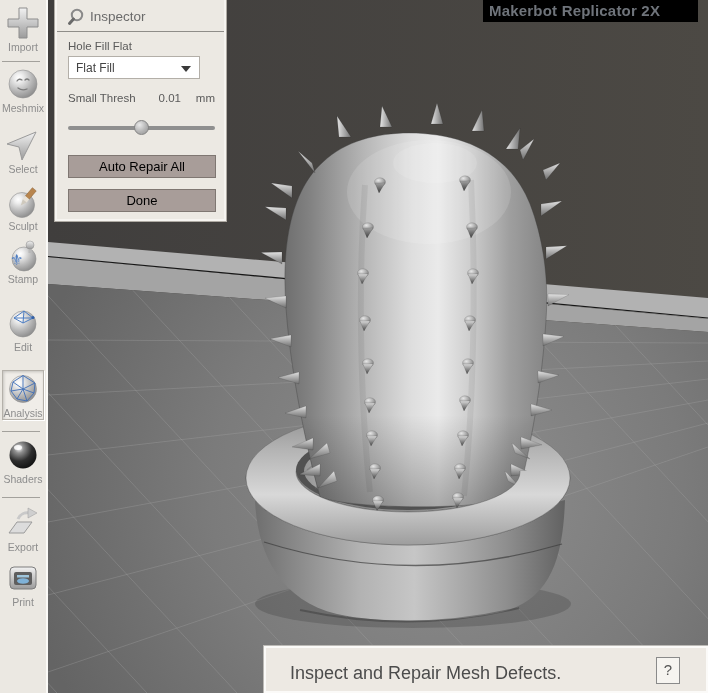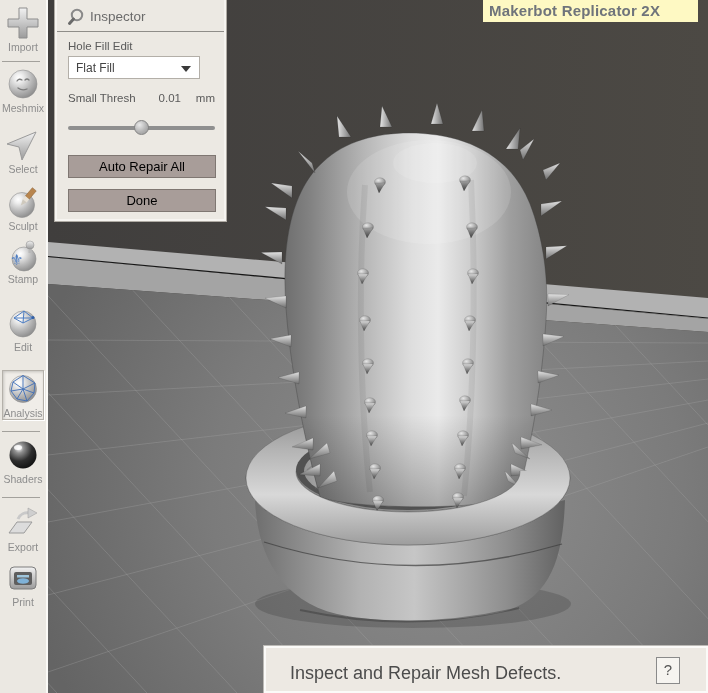--- a/index.html
+++ b/index.html
@@ -40,21 +40,21 @@
   #slider-track{position:absolute;left:0;top:6px;width:147px;height:4px;background:#8f8f8f;border-radius:2px;}
   #slider-handle{position:absolute;left:66px;top:0;width:15px;height:15px;border-radius:50%;
                  background:radial-gradient(circle at 35% 30%, #e9e9e9, #b4b4b4 55%, #949494);
                  border:1px solid #838383;box-sizing:border-box;cursor:pointer;}
   .insp-btn{position:absolute;left:11px;width:148px;height:23px;background:#a89d99;
             border:1px solid #7f7772;box-sizing:border-box;color:#000000;font-size:13px;
             text-align:center;line-height:21px;cursor:pointer;}
   #btn-auto-repair{top:155px;}
   #btn-done{top:189px;}
   
-  #printer-bar{position:absolute;left:483px;top:0;width:215px;height:22px;background:#fef9c3;
+  #printer-bar{position:absolute;left:483px;top:0;width:215px;height:22px;background:#000000;
                z-index:2;}
   #printer-bar span{display:block;padding:2px 0 0 6px;font-size:15px;font-weight:bold;
                     color:#6f747b;letter-spacing:.2px;}
   
   #status-bar{position:absolute;left:264px;top:646px;width:444px;height:47px;background:#ede9e3;
               border:2px solid #fbfaf8;box-shadow:0 0 0 1px #bcbab6;box-sizing:border-box;z-index:2;}
   #status-msg{position:absolute;left:24px;top:15px;font-size:18px;color:#4c4c4c;}
   #help-btn{position:absolute;right:26px;top:9px;width:22px;height:25px;background:#f6f4f0;
             border:1px solid #8a8a8a;color:#555;font-size:15px;text-align:center;
             line-height:23px;cursor:pointer;}
@@ -375,21 +375,21 @@
 
   <div id="inspector">
     <div id="insp-head">
       <svg id="magnifier" viewBox="0 0 20 20">
         <circle cx="11" cy="8" r="5.2" fill="none" stroke="#8a8a8a" stroke-width="2"></circle>
         <line x1="7.5" y1="12" x2="3.5" y2="16.5" stroke="#6a6a6a" stroke-width="3" stroke-linecap="round"></line>
       </svg>
       <span id="insp-title">Inspector</span>
     </div>
     <div id="insp-sep"></div>
-    <div id="hole-fill-label" class="insp-label">Hole Fill Edit</div>
+    <div id="hole-fill-label" class="insp-label">Hole Fill Flat</div>
     <div id="hole-fill-dd">
       <span id="hole-fill-value">Flat Fill</span>
       <span id="dd-arrow"></span>
     </div>
     <div id="thresh-row" class="insp-label">
       <span id="thresh-label">Small Thresh</span>
       <span id="thresh-value">0.01</span>
       <span id="thresh-unit">mm</span>
     </div>
     <div id="slider">

